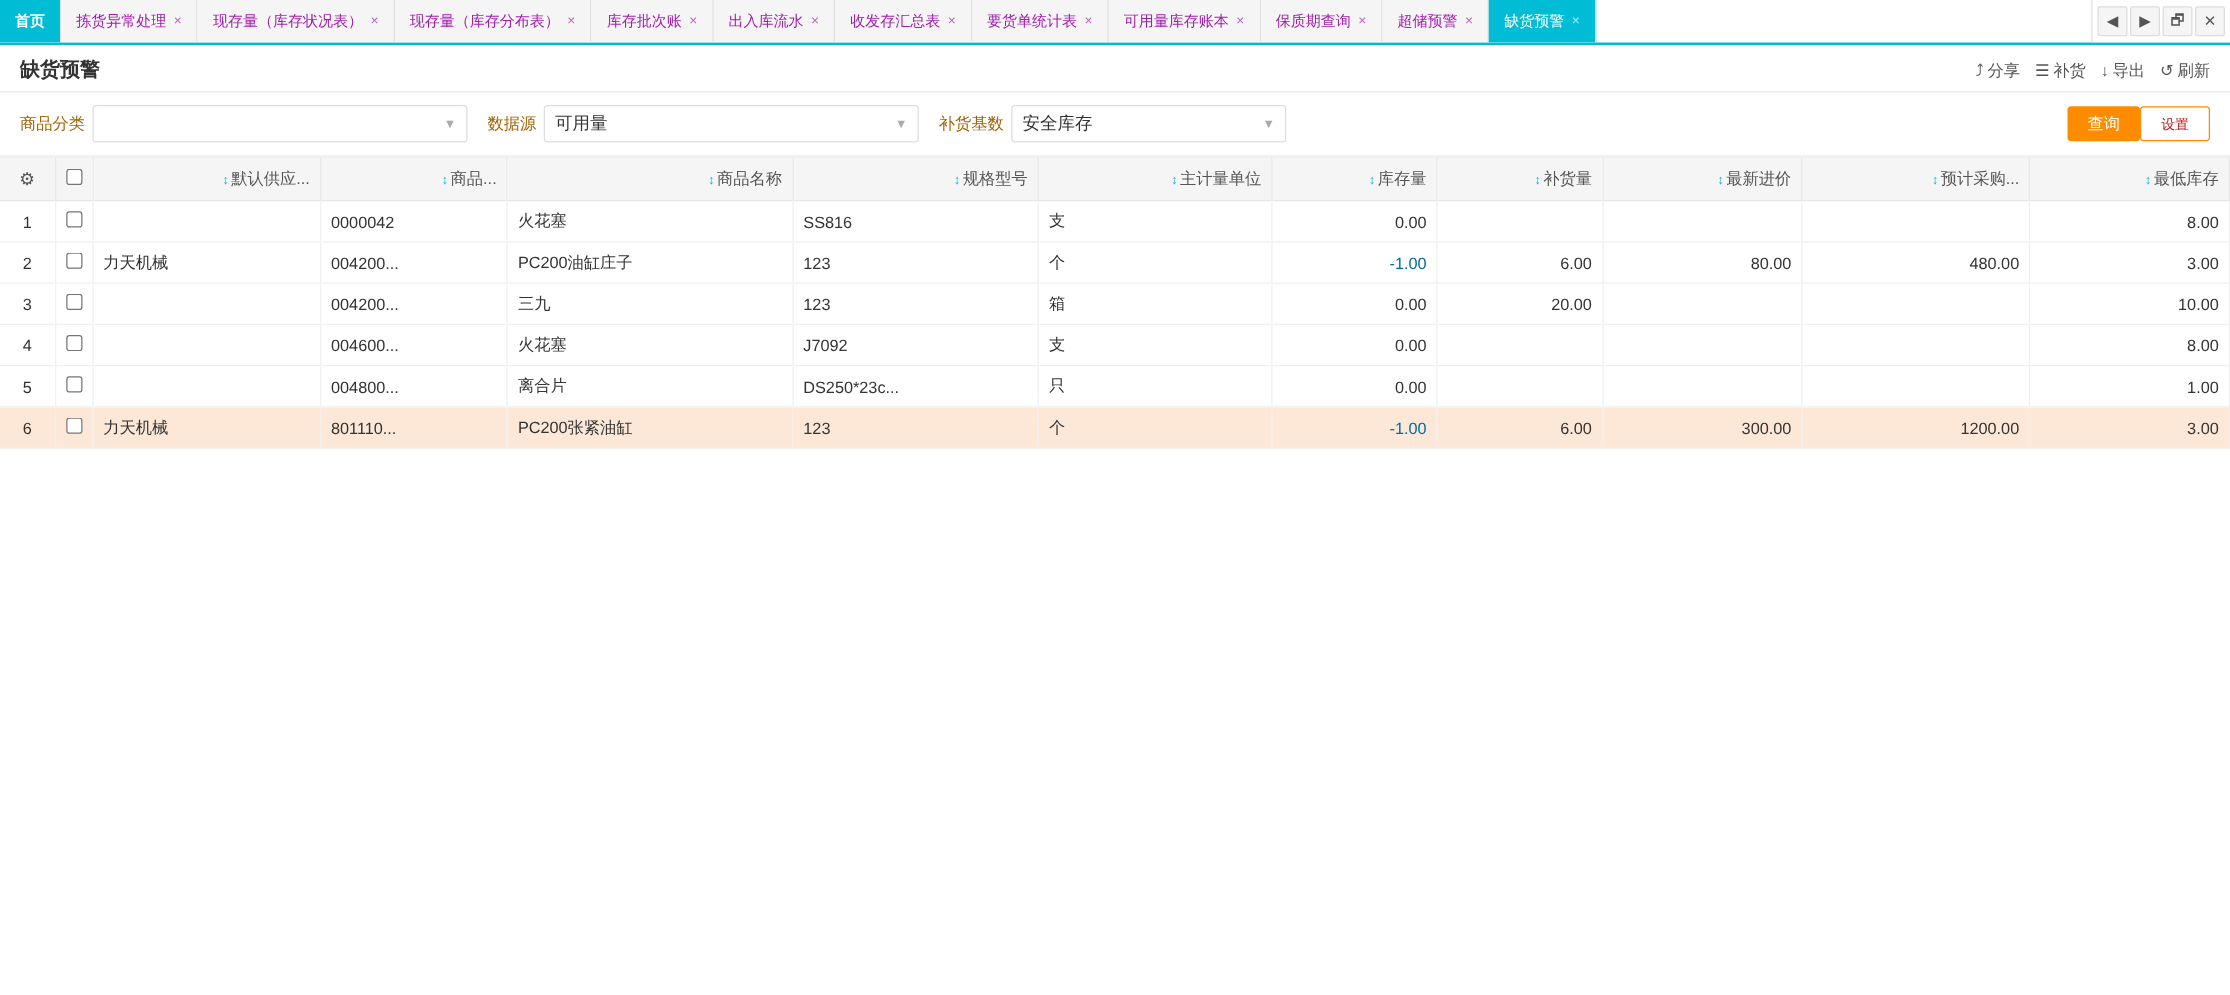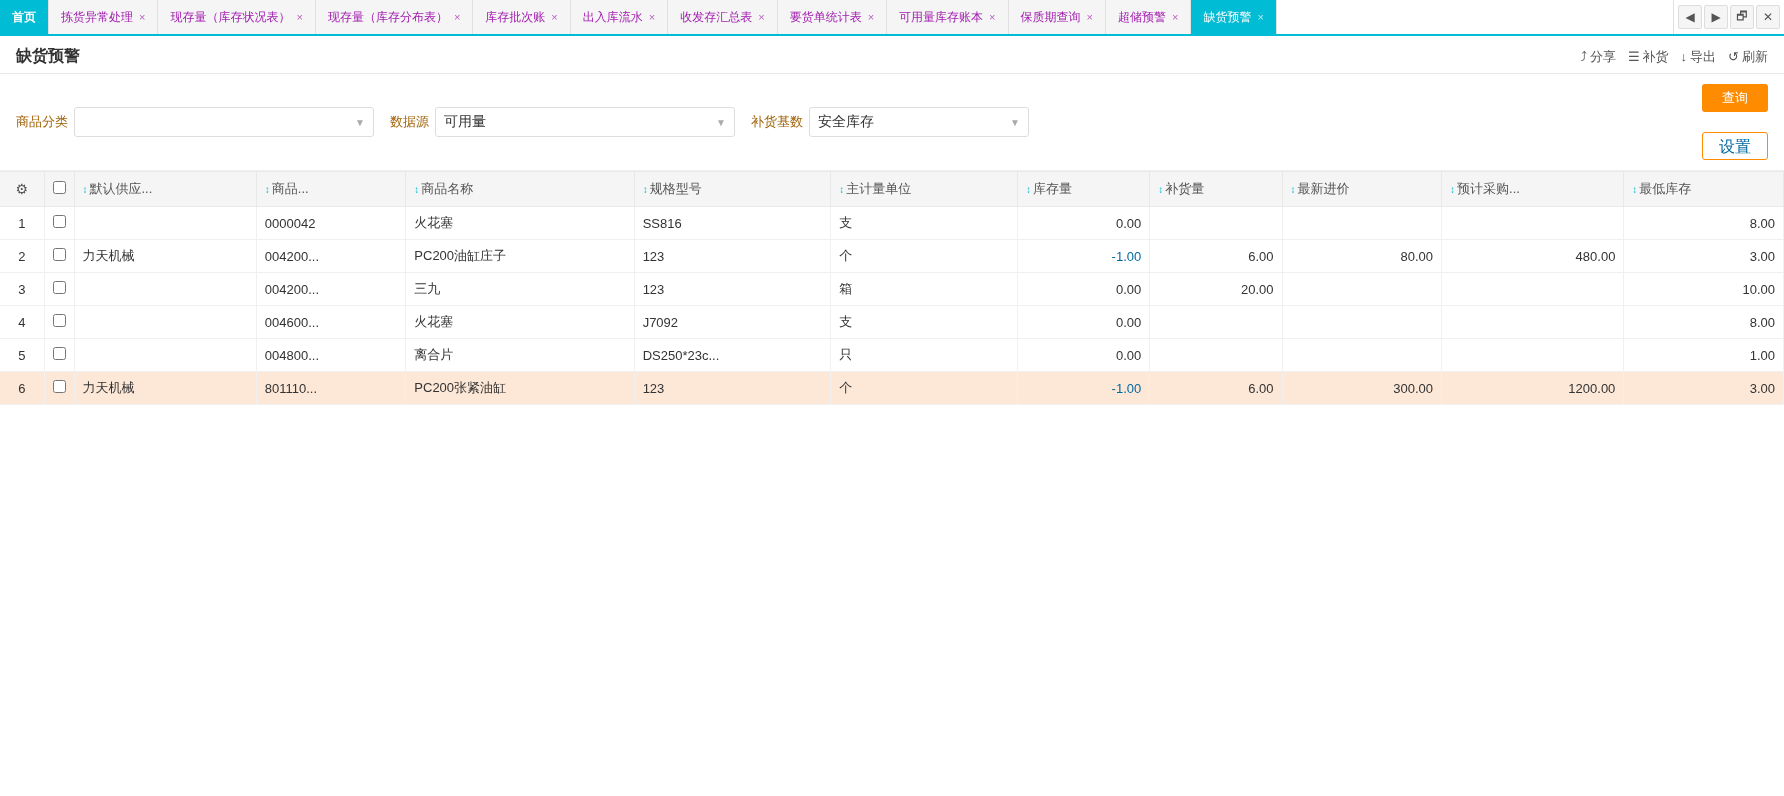--- a/index.html
+++ b/index.html
@@ -140,62 +140,62 @@
       height: 30px;
     }
     .filter-select-text { color: #999; font-size: 14px; }
     .filter-select-arrow { color: #aaa; font-size: 10px; }
     .filter-select.has-value .filter-select-text { color: #333; }
 
     
     .filter-actions {
       margin-left: auto;
       display: flex;
-      flex-direction: column;
-      gap: 20px;
+      flex-direction: row;
+      gap: 0;
     }
     .btn-query {
       background: #ff8c00;
       color: #fff;
       border: none;
       border-radius: 3px;
       padding: 4px 16px;
       cursor: pointer;
       font-size: 13px;
       height: 28px;
     }
     .btn-settings {
       background: #fff;
-      color: #0369a1;
+      color: #b91c1c;
       border: 1px solid #ff8c00;
       border-radius: 3px;
       padding: 4px 16px;
       cursor: pointer;
-      font-size: 16px;
+      font-size: 11px;
       height: 28px;
     }
 
     
     .table-container {
       padding: 0 0;
       overflow-x: auto;
     }
     table {
       width: 100%;
       border-collapse: collapse;
       font-size: 12px;
     }
     thead tr {
       background: #f5f5f5;
       border-top: 1px solid #e8e8e8;
       border-bottom: 1px solid #e8e8e8;
     }
     thead th {
       padding: 8px 8px;
-      text-align: left;
+      text-align: right;
       color: #555;
       font-weight: normal;
       border-right: 1px solid #e8e8e8;
       white-space: nowrap;
     }
     thead th .sort-icon {
       color: #00bcd4;
       font-size: 10px;
       margin-right: 2px;
     }

